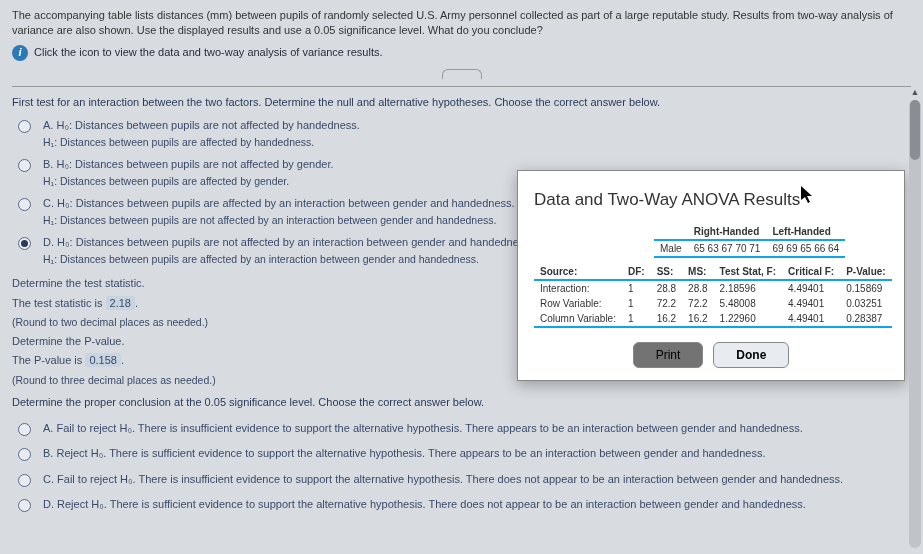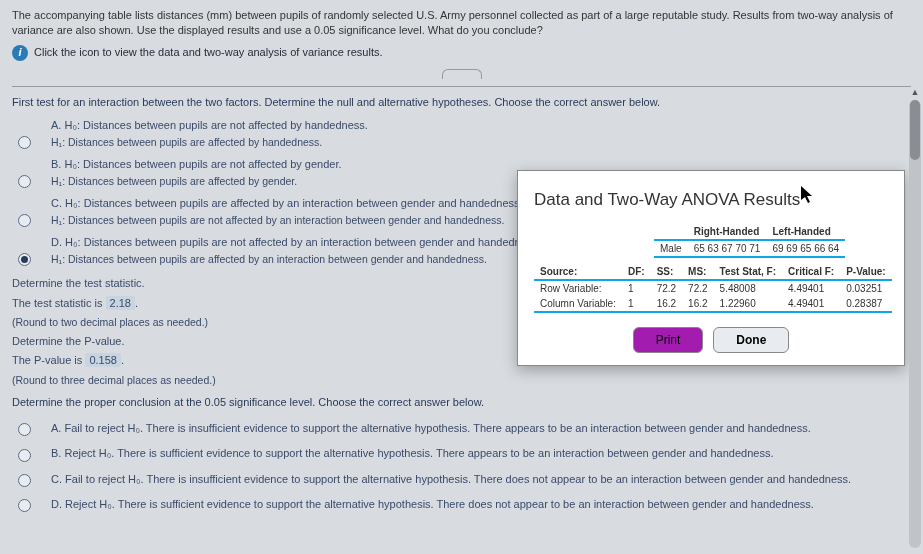--- a/index.html
+++ b/index.html
@@ -5,36 +5,36 @@
 *{margin:0;padding:0;box-sizing:border-box;font-family:Arial,sans-serif}
 body{background:#d8dce0;width:923px;height:554px;overflow:hidden;position:relative;color:#2a2a3a}
 .page{padding:8px 12px;font-size:11px;line-height:1.4}
 .intro{color:#333;margin-bottom:6px}
 .info-row{display:flex;align-items:center;gap:6px;margin-bottom:8px}
 .info-icon{width:16px;height:16px;border-radius:50%;background:#2a7ab8;color:#fff;display:flex;align-items:center;justify-content:center;font-weight:bold;font-size:11px;font-style:italic}
 .hr{border:0;border-top:1px solid #999;margin:8px 0}
 .divider-tab{width:40px;height:10px;border:1px solid #999;border-bottom:0;border-radius:6px 6px 0 0;margin:0 auto -1px;background:#d8dce0}
 .q{color:#2a3a5a;margin:8px 0}
 .opts{margin-left:6px}
-.opt{display:flex;align-items:flex-end;gap:20px;margin:8px 0;color:#3a4a6a}
+.opt{display:flex;align-items:flex-start;gap:12px;margin:8px 0;color:#3a4a6a}
 .radio{width:13px;height:13px;border:1.5px solid #5a6a8a;border-radius:50%;margin-top:2px;flex-shrink:0;position:relative;background:#e8ecf0}
 .radio.sel::after{content:"";position:absolute;inset:2px;border-radius:50%;background:#2a3a5a}
 .opt-body{display:flex;flex-direction:column;gap:1px}
 .sub{font-size:10.5px}
 .calc{margin:10px 0 4px;color:#3a4a6a}
 .calc .row{margin:4px 0}
 .val{background:#c8d4e0;padding:1px 4px;border-radius:2px}
 .panel{position:absolute;right:18px;top:170px;width:388px;background:#fff;border:1px solid #888;box-shadow:0 4px 14px rgba(0,0,0,.3);padding:14px 16px 12px;font-size:11px}
 .panel h2{font-size:17px;font-weight:400;color:#333;margin-bottom:14px}
 .cursor{display:inline-block}
 .tbl{width:100%;border-collapse:collapse;font-size:10px;color:#333}
 .tbl td,.tbl th{padding:2px 6px;text-align:left;white-space:nowrap}
 .tbl .bb td,.tbl .bb th{border-bottom:2px solid #0ea5e9}
 .btns{display:flex;gap:10px;justify-content:center;margin-top:14px}
-.btn{border:1px solid #888;background:#a21caf;padding:5px 22px;border-radius:6px;font-size:12px;cursor:pointer}
+.btn{border:1px solid #888;background:#737373;padding:5px 22px;border-radius:6px;font-size:12px;cursor:pointer}
 .btn.primary{background:#e8ecf0;font-weight:700}
 .concl{margin-top:8px}
 .concl .opt{margin:10px 0}
 .scrollbar{position:absolute;right:2px;top:100px;bottom:6px;width:12px;background:#c0c4c8;border-radius:6px}
 .thumb{position:absolute;left:1px;right:1px;top:0;height:60px;background:#8a8e94;border-radius:5px}
 .arrow-up{position:absolute;top:-14px;left:0;right:0;height:12px;display:flex;align-items:center;justify-content:center;color:#555;font-size:9px}
 </style>
 </head>
 <body>
 
@@ -137,20 +137,29 @@
         <tr class="bb">
       <th>Source:</th>
       <th>DF:</th>
       <th>SS:</th>
       <th>MS:</th>
       <th>Test Stat, F:</th>
       <th>Critical F:</th>
       <th>P-Value:</th>
     </tr>
     <tr>
+          <td>Interaction:</td>
+          <td>1</td>
+          <td>28.8</td>
+          <td>28.8</td>
+          <td>2.18596</td>
+          <td>4.49401</td>
+          <td>0.15869</td>
+        </tr>
+    <tr>
           <td>Row Variable:</td>
           <td>1</td>
           <td>72.2</td>
           <td>72.2</td>
           <td>5.48008</td>
           <td>4.49401</td>
           <td>0.03251</td>
         </tr>
     <tr class="bb">
           <td>Column Variable:</td>

